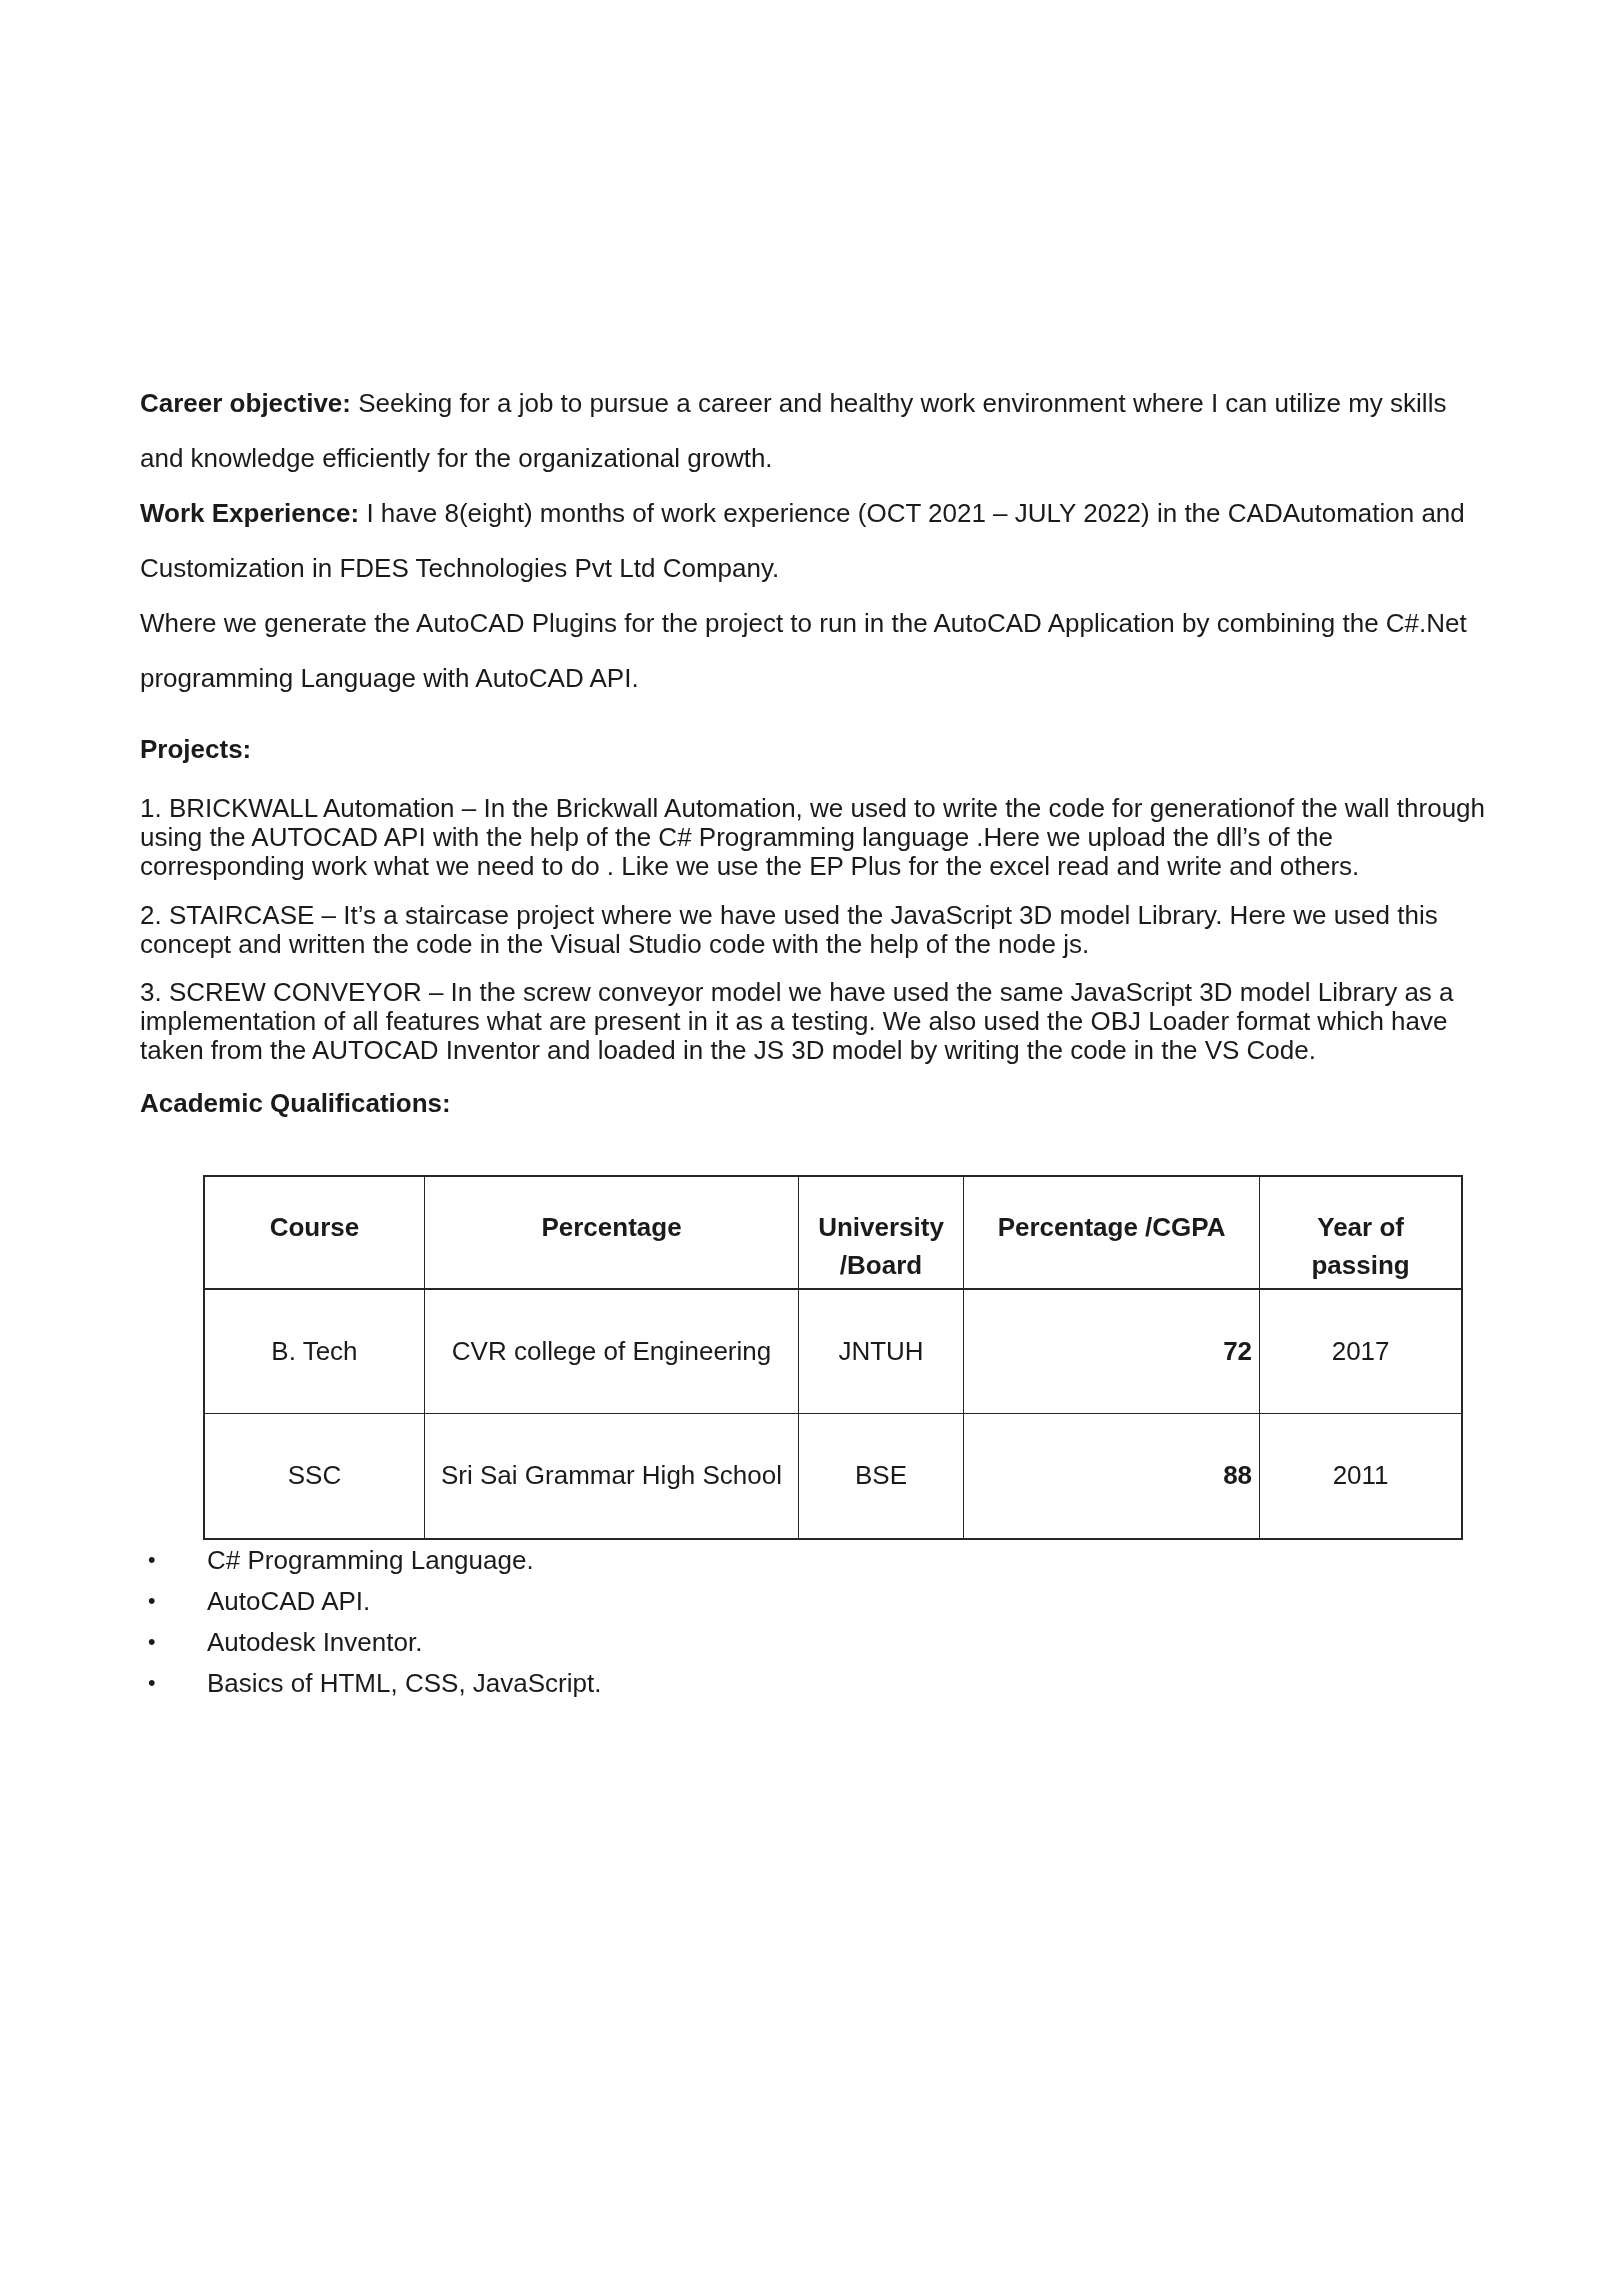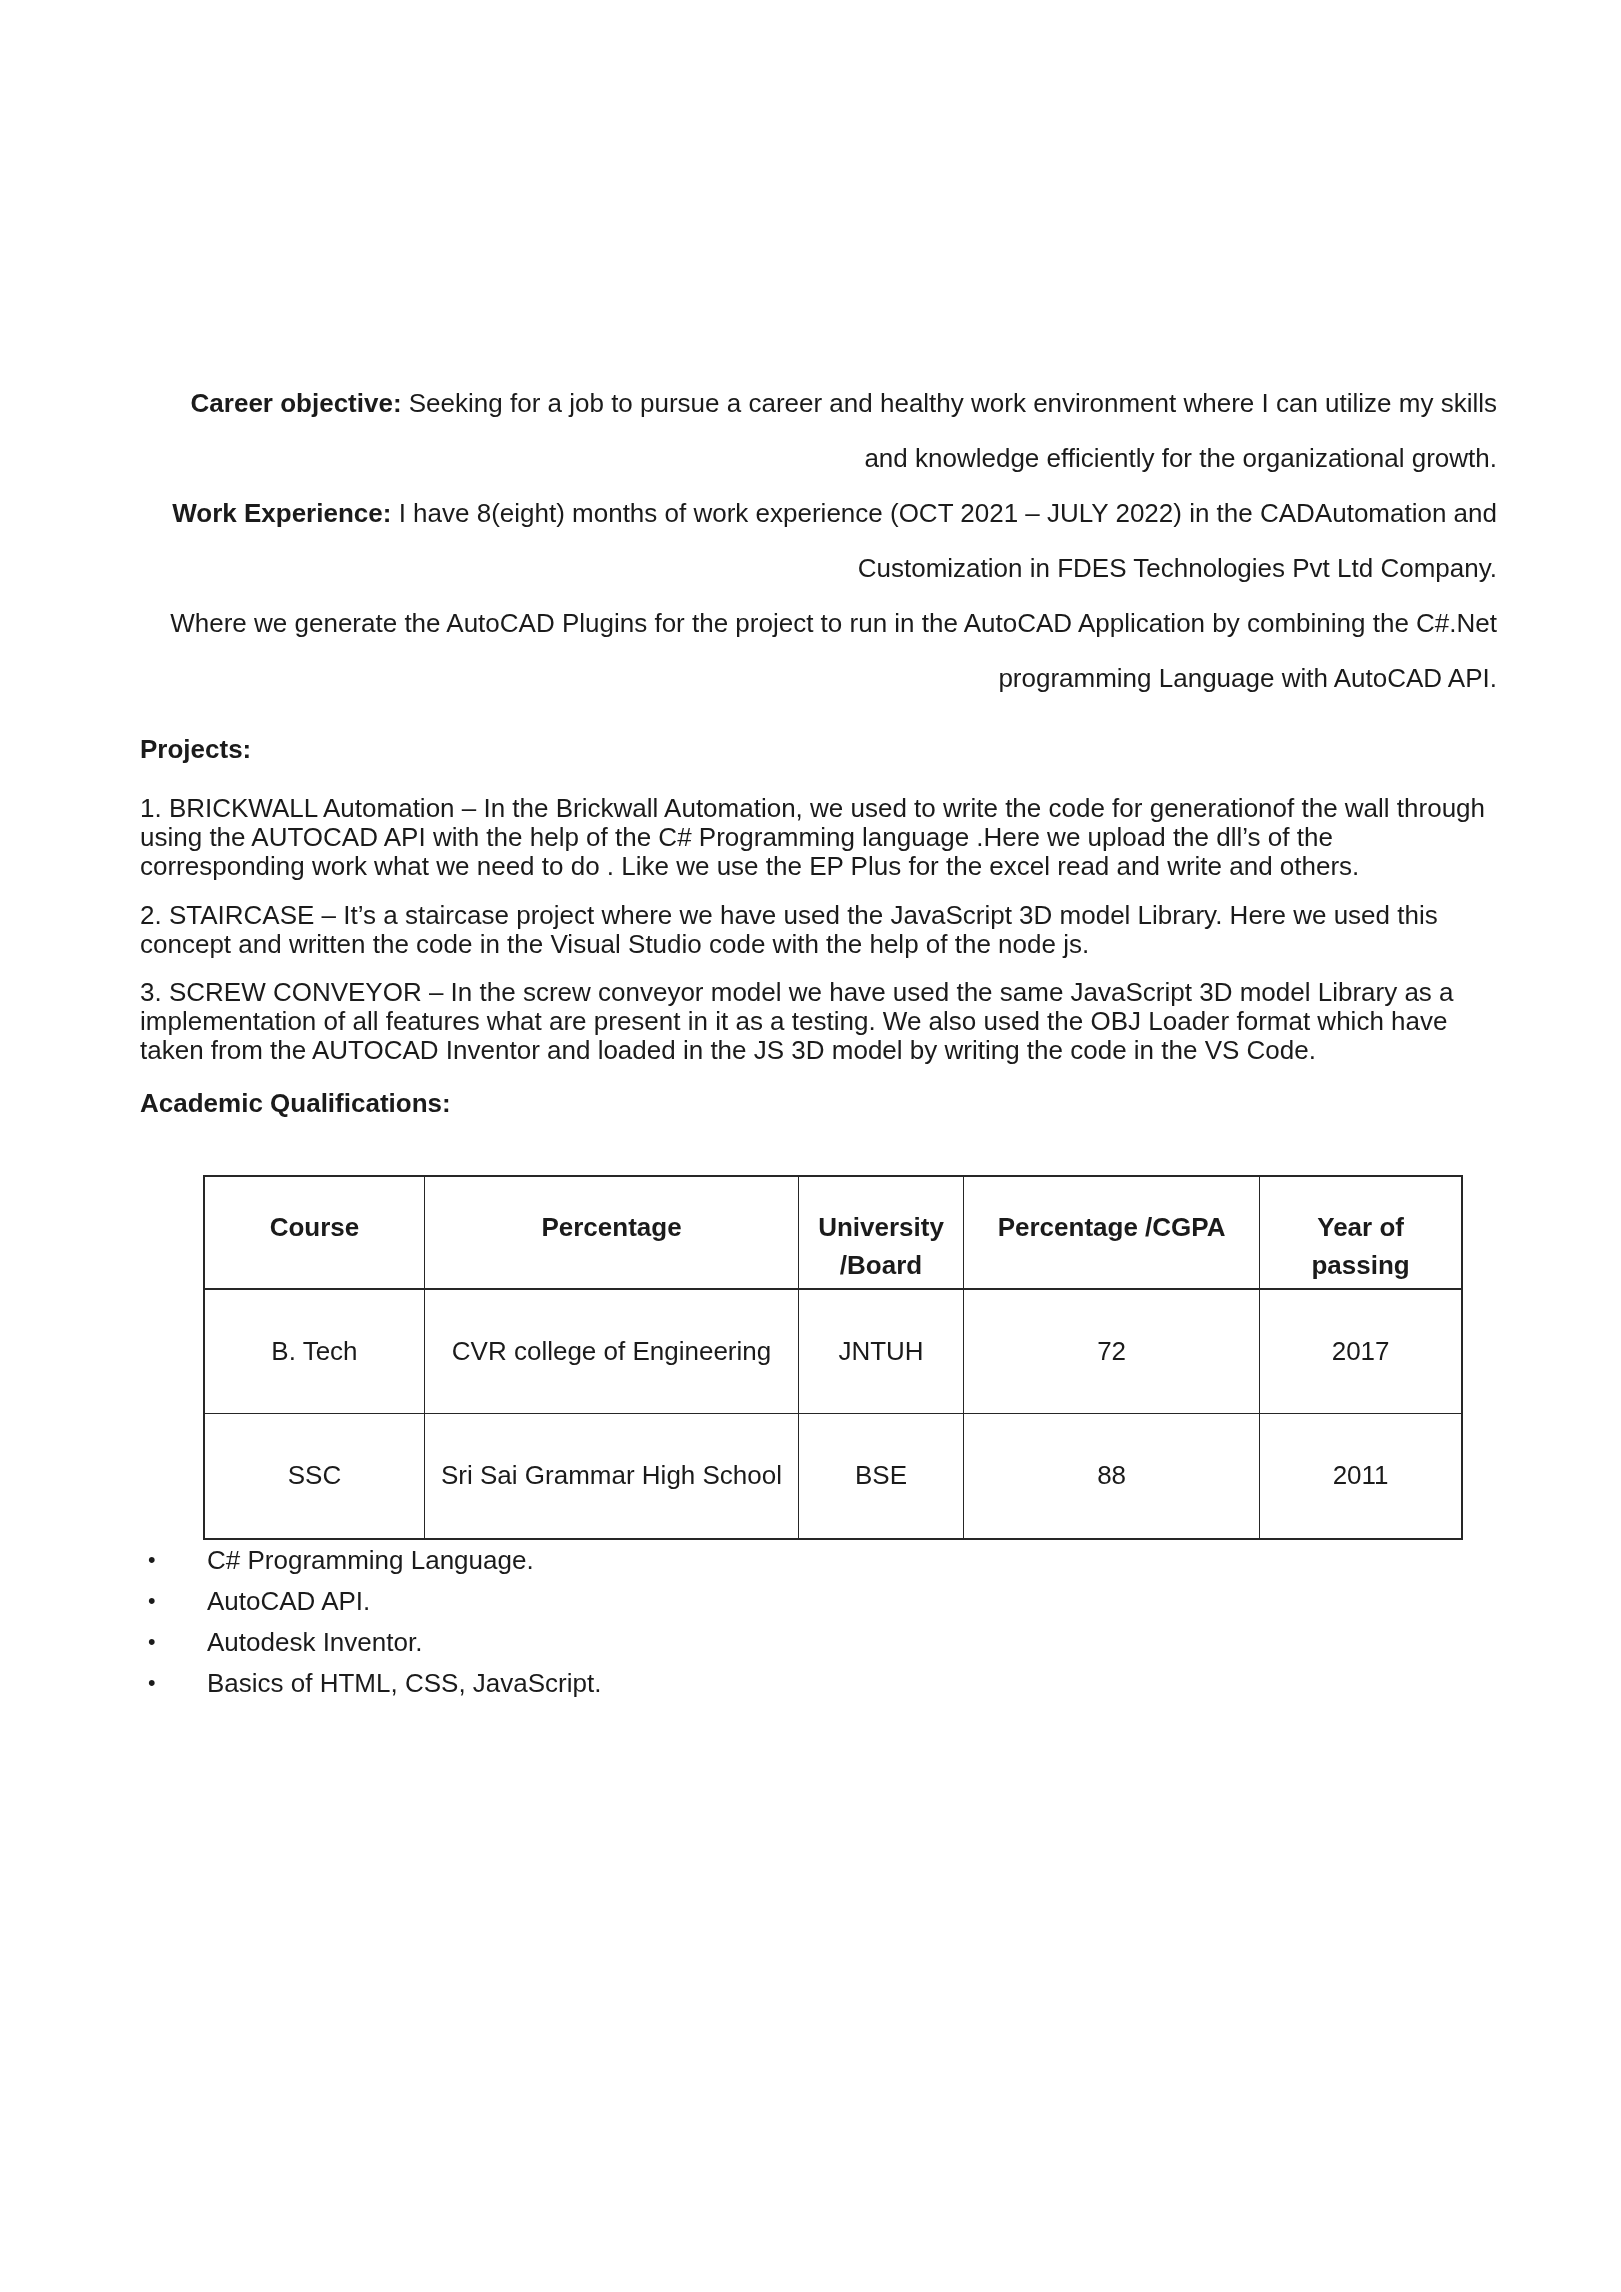--- a/index.html
+++ b/index.html
@@ -13,21 +13,20 @@
     font-family: "Liberation Sans", sans-serif;
     overflow: hidden;
   }
   .content {
     padding: 376px 125px 0 140px;
   }
   p.intro {
     font-size: 26px;
     line-height: 55px;
     margin: 0;
-    text-align: right;
   }
   p.intro b, h2 { font-weight: bold; }
   h2.sec-heading {
     font-size: 26px;
     line-height: 36px;
     margin: 25px 0 27px 0;
   }
   h2.acad-heading { margin-top: 18px; margin-bottom: 0; }
   h2.skills-heading { margin-top: 49px; margin-bottom: 21.5px; }
   p.project {
@@ -60,21 +59,21 @@
   table.qual-table td {
     vertical-align: middle;
     height: 125px;
     font-weight: normal;
   }
   table.qual-table th:nth-child(1) { width: 218px; }
   table.qual-table th:nth-child(2) { width: 370px; }
   table.qual-table th:nth-child(3) { width: 163px; }
   table.qual-table th:nth-child(4) { width: 293px; }
   table.qual-table th:nth-child(5) { width: 200px; }
-  table.qual-table td:nth-child(4) { font-weight: normal; }
+  table.qual-table td:nth-child(4) { font-weight: bold; text-align: right; }
   ul.skills {
     list-style: none;
     margin: 0;
     padding: 0;
   }
   ul.skills li {
     position: relative;
     font-size: 26px;
     line-height: 41px;
     padding-left: 67px;

